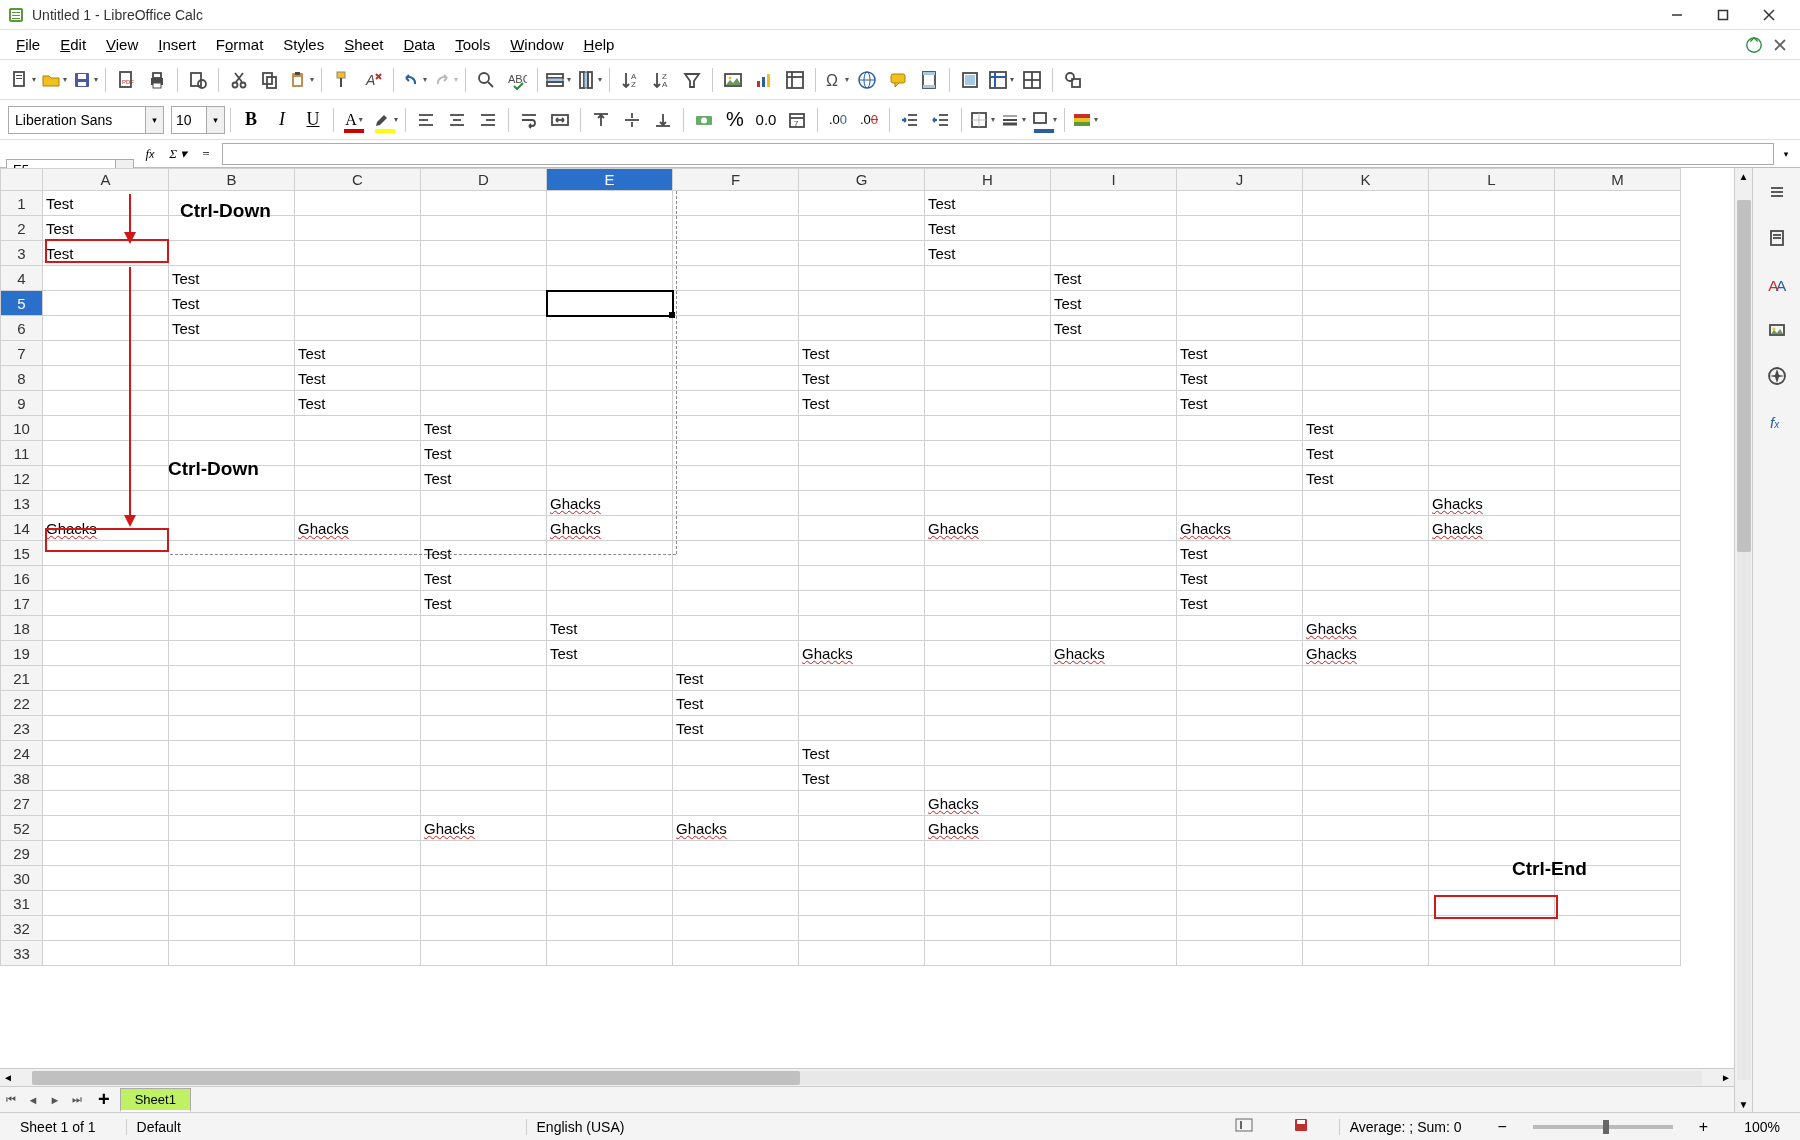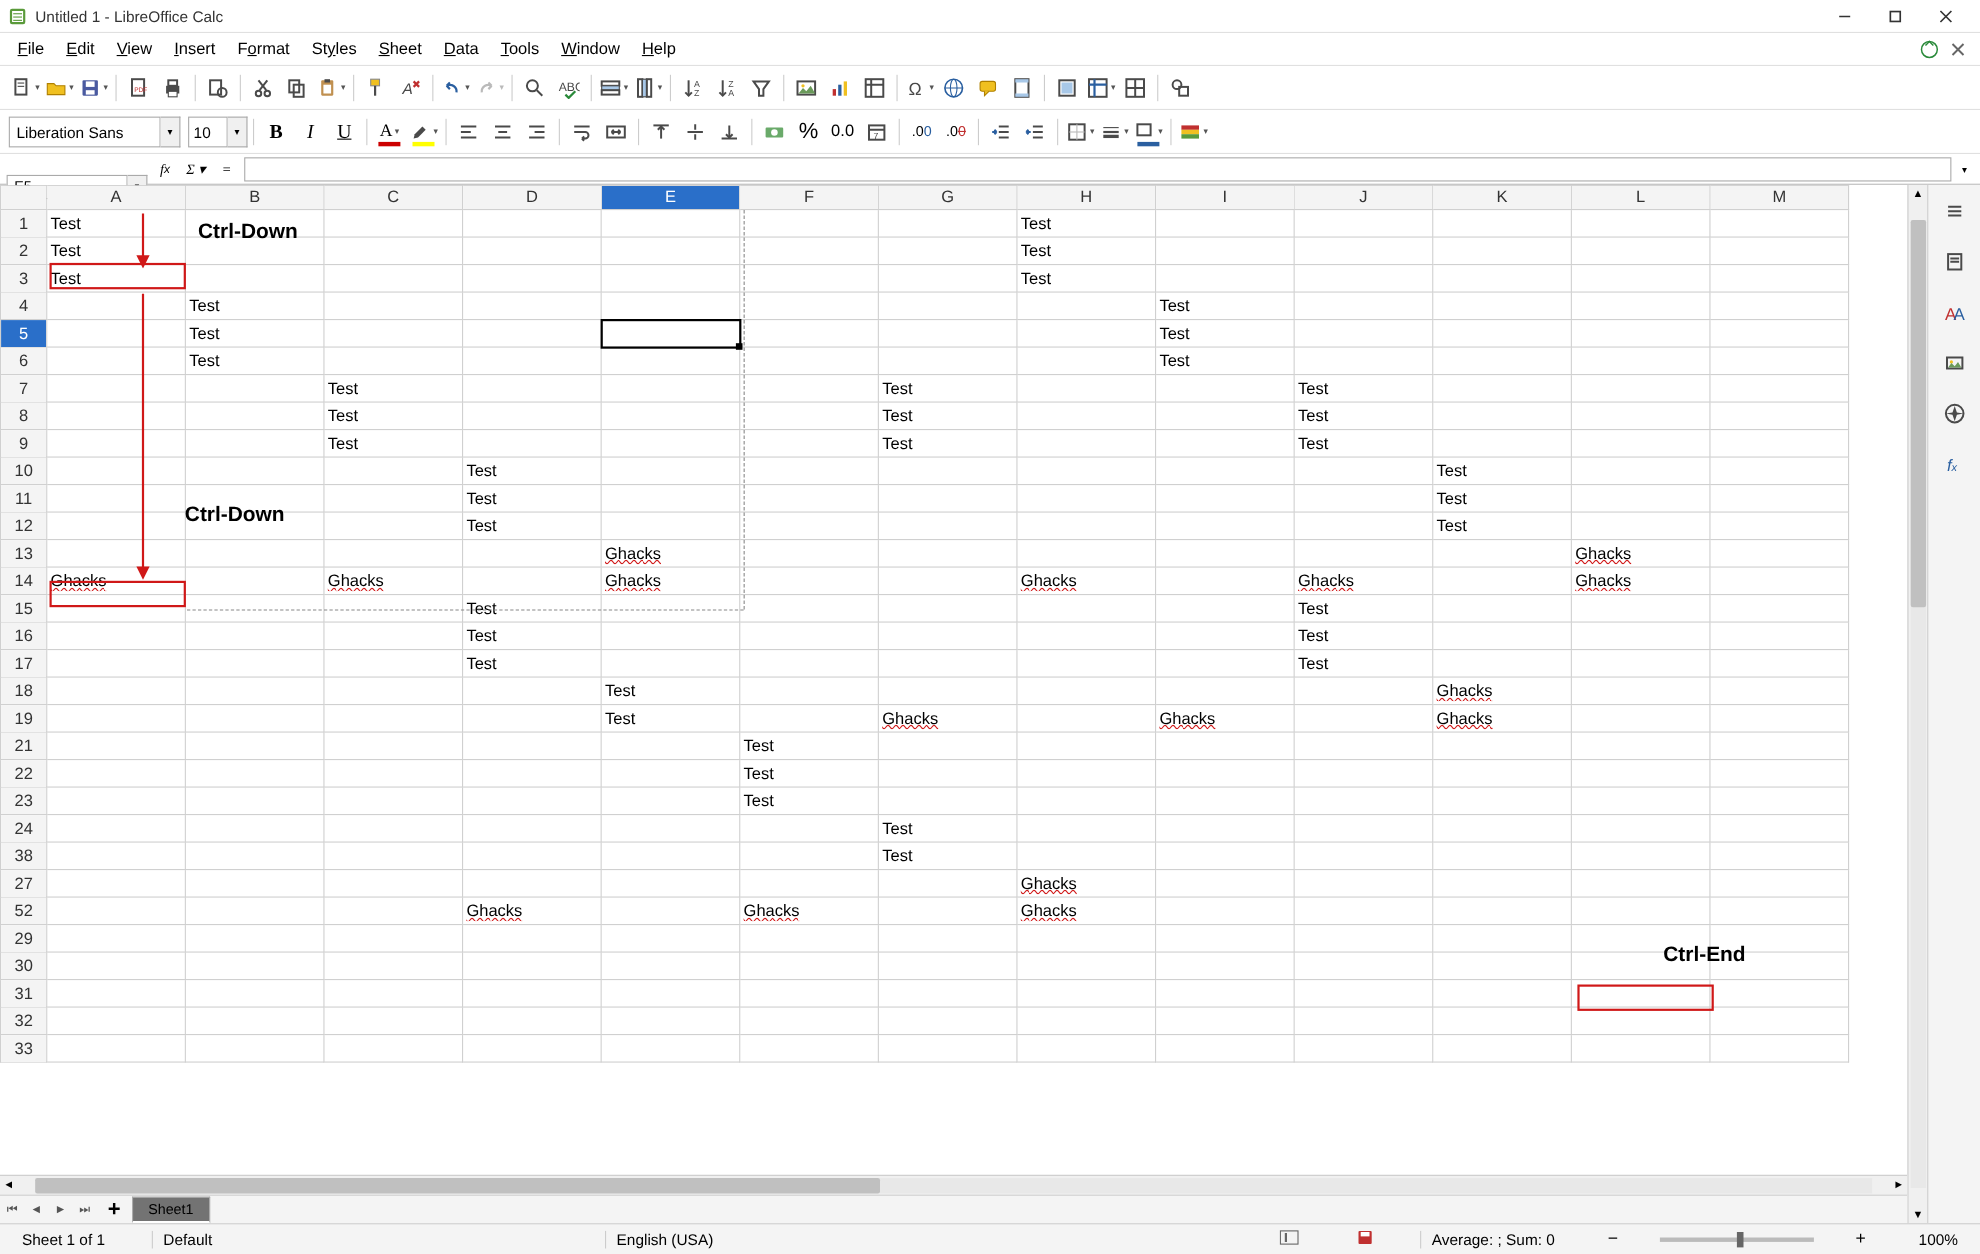--- a/index.html
+++ b/index.html
@@ -77,24 +77,24 @@
 .vscroll .arrow { height: 16px; display: flex; align-items: center; justify-content: center; font-size: 10px; cursor: pointer; }
 
 
 .sidebar { width: 48px; background: #f4f4f4; border-left: 1px solid #ccc; display: flex; flex-direction: column; align-items: center; padding-top: 6px; gap: 10px; }
 .sidebar .sb-btn { width: 36px; height: 36px; display: flex; align-items: center; justify-content: center; cursor: pointer; border-radius: 3px; }
 
 
 .sheet-tabs { height: 26px; background: #f4f4f4; display: flex; align-items: center; border-top: 1px solid #ccc; }
 .sheet-tabs .nav-btn { width: 22px; height: 22px; display: flex; align-items: center; justify-content: center; cursor: pointer; font-size: 11px; color: #555; }
 .sheet-tabs .add-btn { font-size: 20px; font-weight: bold; padding: 0 10px; cursor: pointer; }
-.sheet-tabs .tab { padding: 3px 14px; background: #737373; border: 1px solid #aaa; border-bottom: 2px solid #fff; font-size: 13px; cursor: pointer; margin-bottom: -1px; }
-
-
-.status-bar { height: 28px; background: #f4f4f4; border-top: 1px solid #ccc; display: flex; align-items: center; font-size: 14px; padding: 0 10px; gap: 32px; }
+.sheet-tabs .tab { padding: 3px 14px; background: #bef264; border: 1px solid #aaa; border-bottom: 2px solid #fff; font-size: 13px; cursor: pointer; margin-bottom: -1px; }
+
+
+.status-bar { height: 28px; background: #f4f4f4; border-top: 1px solid #ccc; display: flex; align-items: center; font-size: 14px; padding: 0 10px; gap: 20px; }
 .status-bar .sec { padding: 0 10px; }
 .status-bar .spacer { flex: 1; }
 .zoom-slider { width: 140px; height: 4px; background: #bbb; position: relative; }
 .zoom-slider .handle { position: absolute; top: -5px; width: 6px; height: 14px; background: #666; left: 50%; }
 .zoom-btn { cursor: pointer; font-size: 16px; padding: 0 6px; }
 
 
 svg .st { stroke: #4a4a4a; fill: none; stroke-width: 1.8; }
 svg .fl { fill: #4a4a4a; }
 svg .yellow { fill: #f0c020; }

